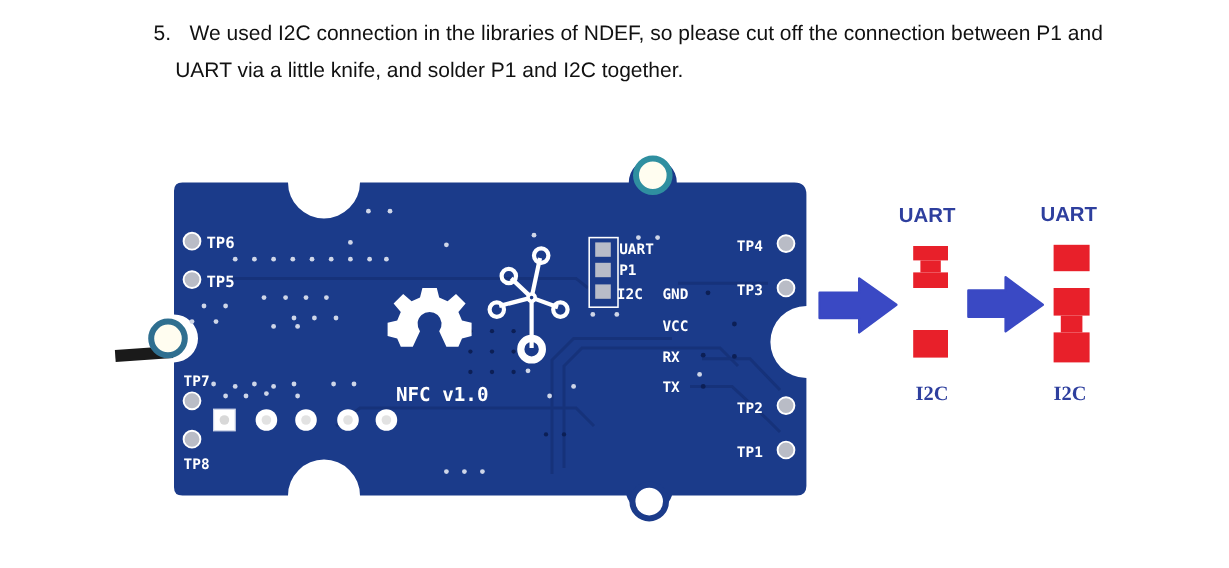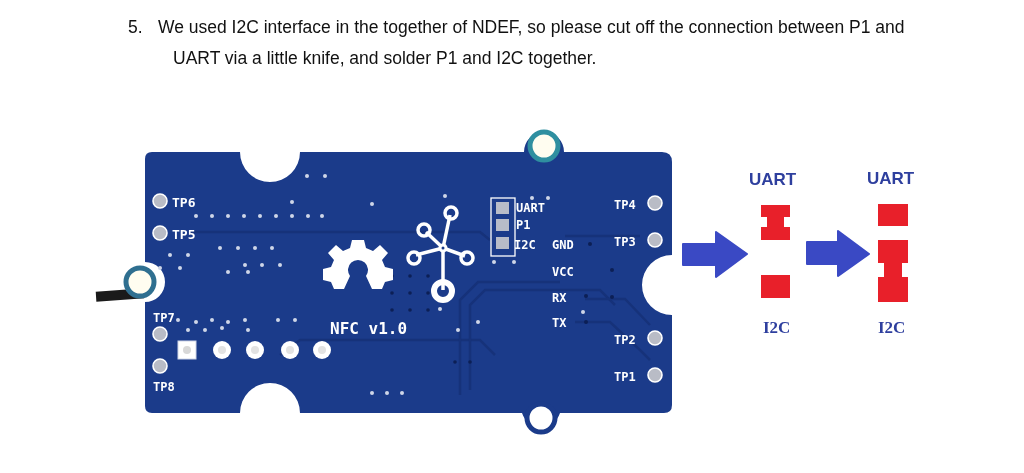--- a/index.html
+++ b/index.html
@@ -1,31 +1,31 @@
 <!DOCTYPE html>
 <html><head>
 <meta charset="utf-8">
 <style>
   html, body { margin: 0; padding: 0; background: #ffffff; }
   body { width: 1024px; height: 473px; position: relative; overflow: hidden; font-family: "Liberation Sans", sans-serif; }
   .instruction { position: absolute; left: 128px; top: 12px; width: 880px; font-family: "Liberation Sans", sans-serif; font-size: 17.5px; color: #111; line-height: 31px; }
   .instruction .num { position: absolute; left: 0; top: 0; }
   .instruction .line1 { position: absolute; left: 30px; top: 0; white-space: nowrap; }
-  .instruction .line2 { position: absolute; left: 45px; top: 31px; white-space: nowrap; }
+  .instruction .line2 { position: absolute; left: 18px; top: 31px; white-space: nowrap; }
   .figure { position: absolute; left: 0; top: 0; width: 1024px; height: 473px; }
   .pcb-label { font-family: "DejaVu Sans Mono", monospace; font-weight: bold; fill: #ffffff; }
   .diag-label { position: absolute; font-family: "Liberation Sans", sans-serif; font-weight: bold; color: #2e3f9e; font-size: 17px; }
   .diag-label.serif { font-family: "Liberation Serif", serif; font-size: 17px; }
 </style>
 </head>
 <body>
 
 <div class="instruction">
   <span class="num">5.</span>
-  <span class="line1">We used I2C interface in the together of NDEF, so please cut off the connection between P1 and</span>
+  <span class="line1">We used I2C connection in the libraries of NDEF, so please cut off the connection between P1 and</span>
   <span class="line2">UART via a little knife, and solder P1 and I2C together.</span>
 </div>
 
 <svg class="figure" width="1024" height="473" viewBox="0 0 1024 473" xmlns="http://www.w3.org/2000/svg">
 
   <rect x="96" y="290" width="48" height="10" fill="#1a1a1a" transform="rotate(-4 120 295)"></rect>
 
   <g>
     <path d="M 152 152 L 240 152 A 30 30 0 0 0 300 152 L 524 152 A 20 20 0 0 1 564 152 L 662 152 Q 672 152 672 162 L 672 255 A 30 30 0 0 0 672 315 L 672 405 Q 672 413 664 413 L 560 413 A 20 20 0 0 1 522 413 L 300 413 A 30 30 0 0 0 240 413 L 152 413 Q 145 413 145 406 L 145 302 A 20 20 0 0 0 145 262 L 145 159 Q 145 152 152 152 Z" fill="#1b3b8a"></path>
 

